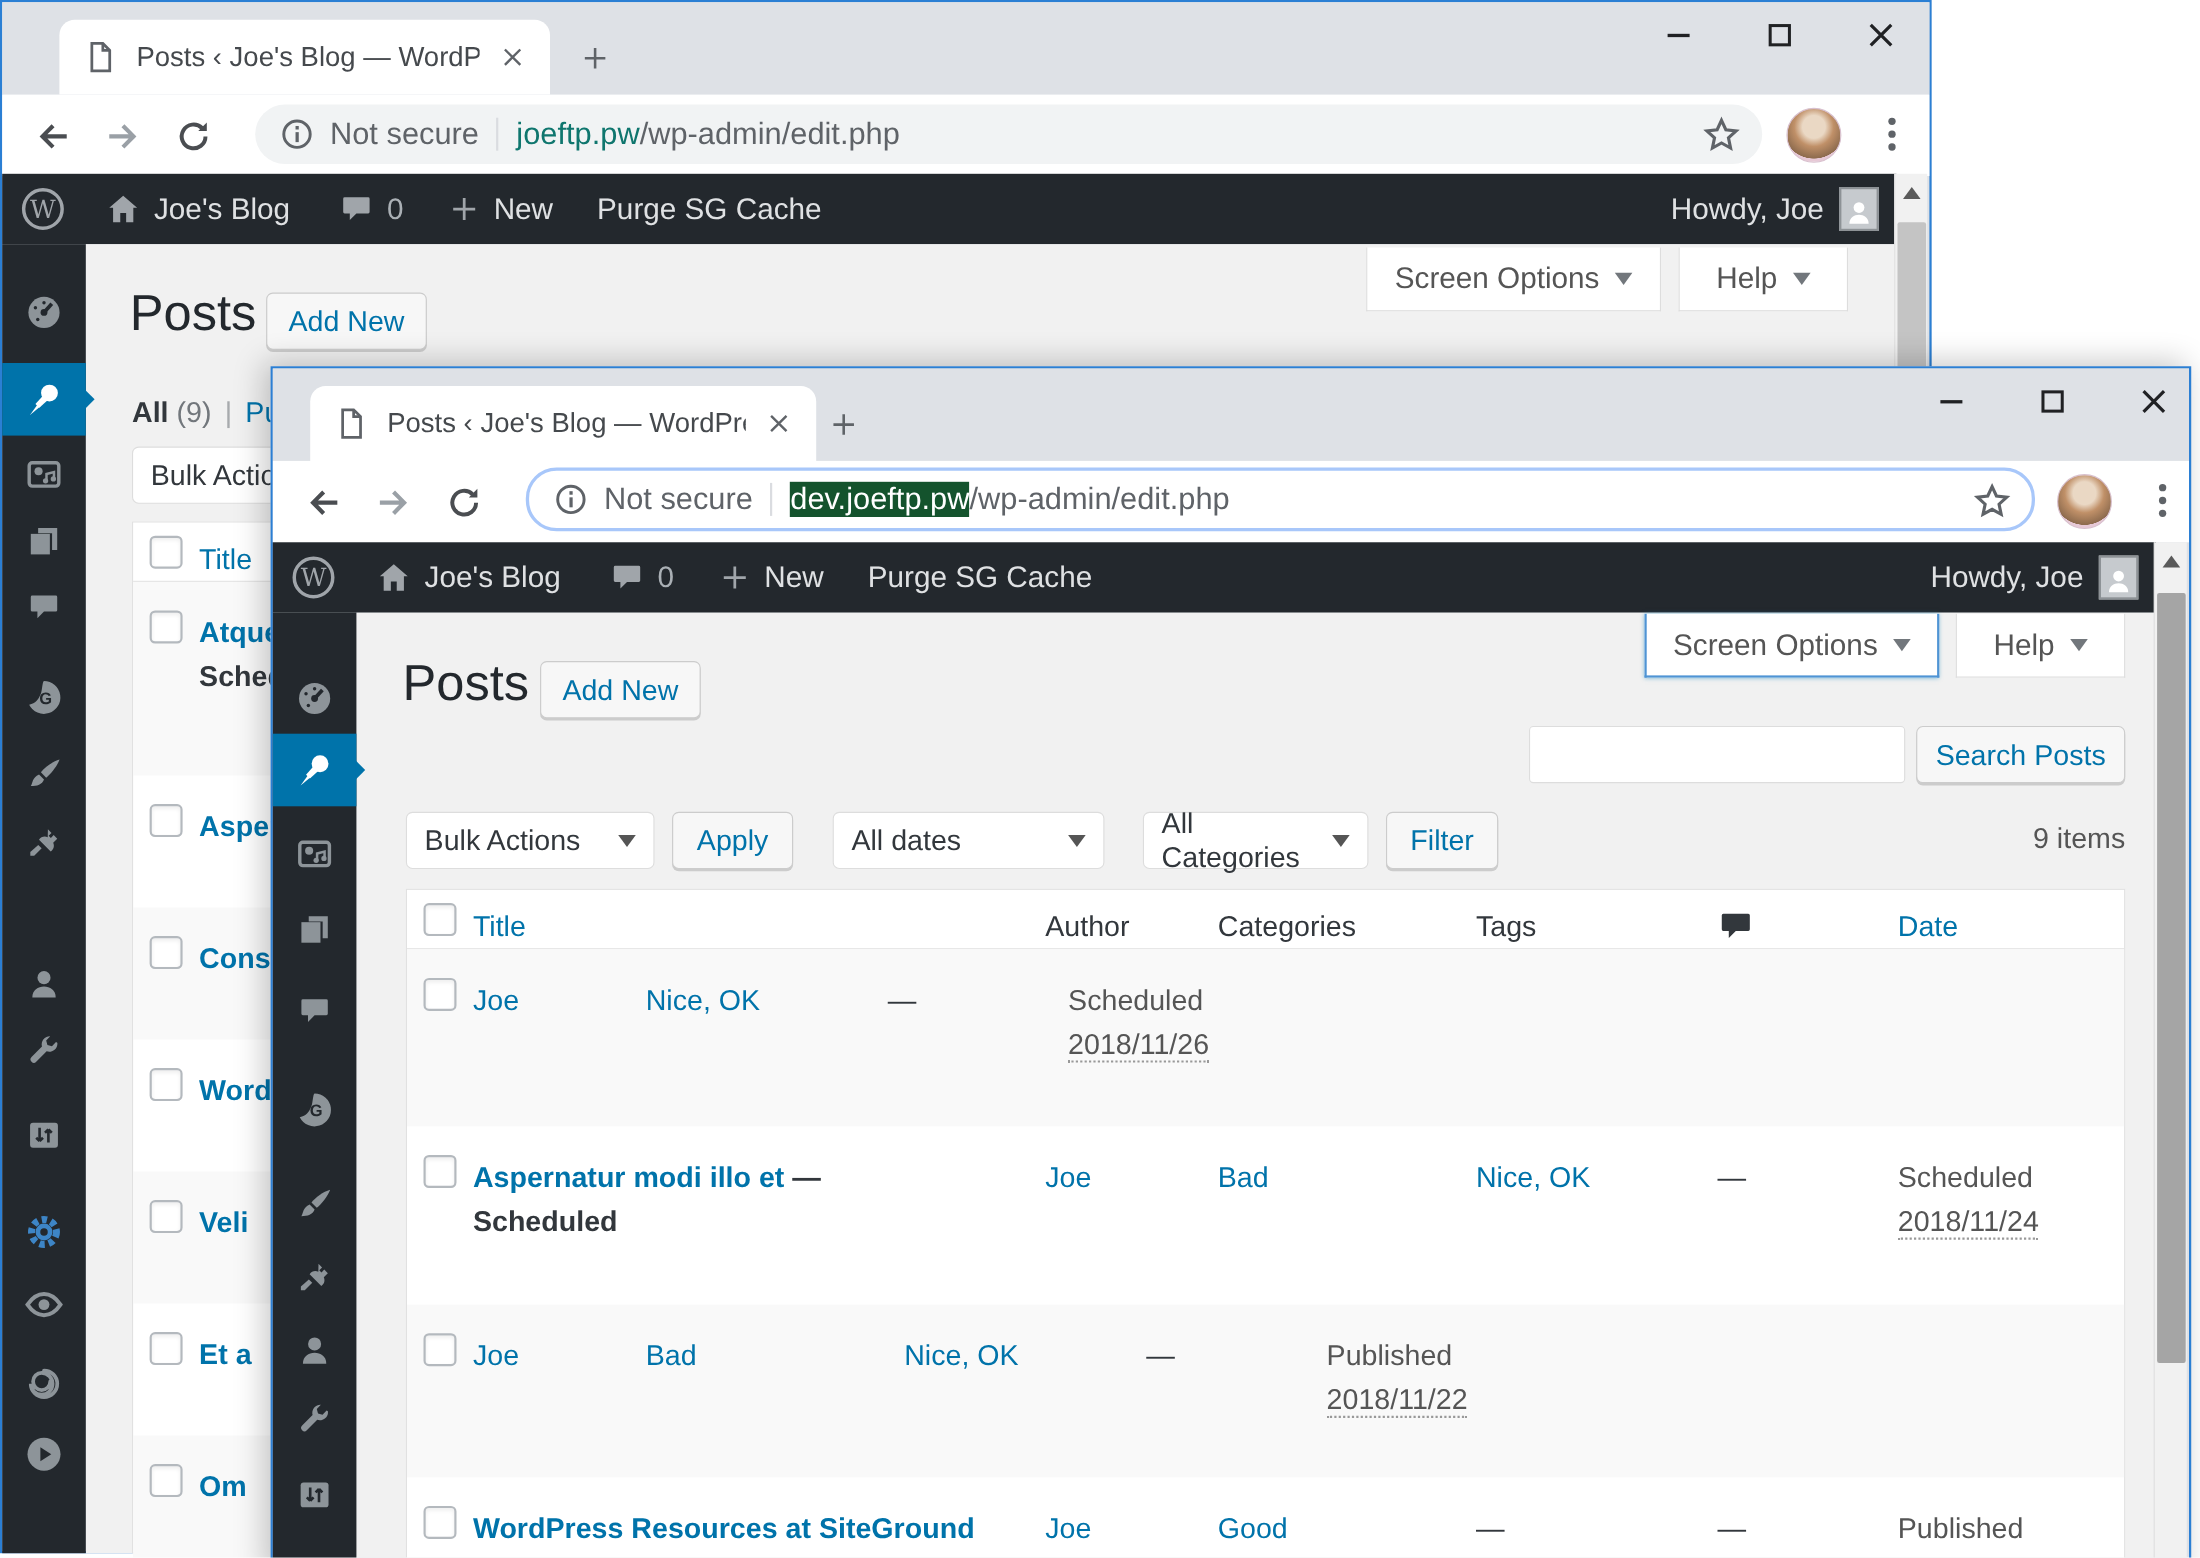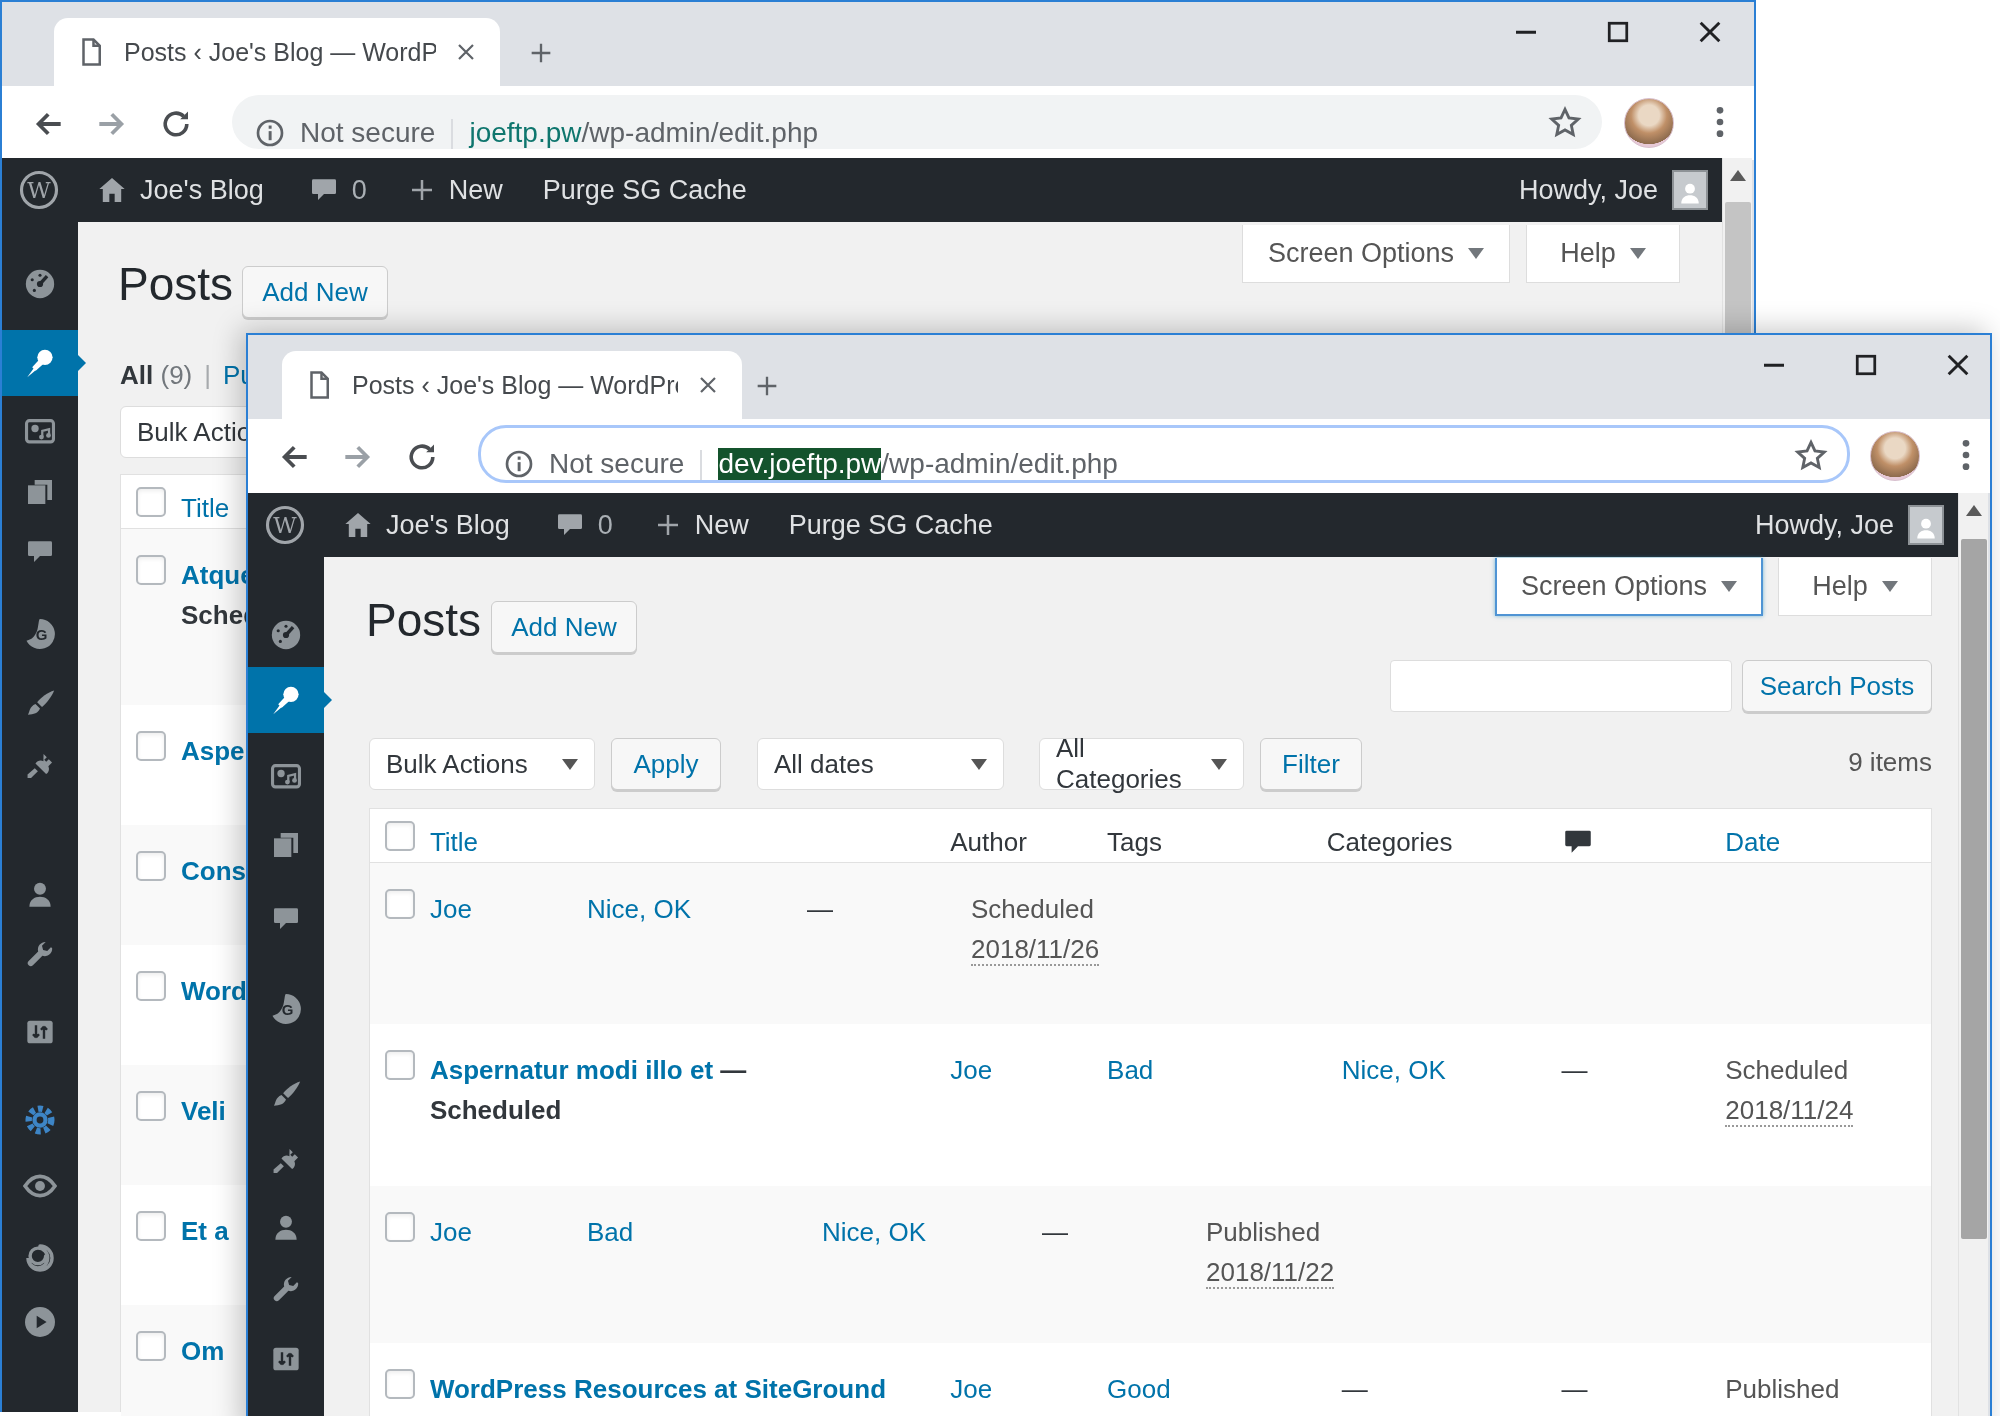--- a/index.html
+++ b/index.html
@@ -16,21 +16,21 @@
   #backwin .tab{left:52px;width:446px}
   #frontwin .tab{left:34px;width:460px}
   .tab-title{white-space:nowrap;overflow:hidden;flex:1}
   .newtab{position:absolute;top:32px;width:38px;height:38px;display:flex;align-items:center;justify-content:center;color:#5f6368}
   #backwin .newtab{left:520px} #frontwin .newtab{left:500px}
   .wctl{position:absolute;top:8px;width:48px;height:44px;display:flex;align-items:center;justify-content:center;color:#202124}
   .toolbar{position:absolute;left:0;right:0;top:84px;height:74px;background:#fff}
   .nav{position:absolute;top:16px;width:44px;height:44px;display:flex;align-items:center;justify-content:center;color:#4a4d51}
   .nav.fwd{color:#9aa0a6}
   .pill{position:absolute;left:230px;top:9px;height:54px;background:#f1f3f4;border-radius:28px;
-    display:flex;align-items:flex-end;padding:0 22px;font-size:28px;color:#5f6368;white-space:nowrap}
+    display:flex;align-items:center;padding:0 22px;font-size:28px;color:#5f6368;white-space:nowrap}
   #backwin .pill{width:1370px}
   #frontwin .pill{top:6px;height:58px;width:1372px;background:#fff;border:3px solid #a8c7fa}
   .pill .sec{margin-left:14px}
   .pill .div{width:2px;height:30px;background:#dadce0;margin:0 16px}
   .dom{color:#0f766e}
   .path{color:#5f6368}
   .sel{background:#14532d;color:#fff}
   .tb-star{position:absolute;left:1544px;top:18px;color:#5f6368}
   .tb-dots{position:absolute;left:1698px;top:16px;color:#5f6368}
   .avatar{position:absolute;left:1622px;top:12px;width:50px;height:50px;border-radius:50%;
@@ -715,22 +715,22 @@
   <div class="wpbtn" style="left:1012px;top:403px;width:102px;height:52px">Filter</div>
   <div class="items" style="left:1484px;top:412px;width:200px">9 items</div>
 
   <div class="ptable" style="left:121px;top:473px;width:1563px;height:700px">
     <div class="trow thead">
       <span class="c-cb">
           <span class="cb"></span>
         </span>
       <span class="col c-title"><a class="lnk">Title</a></span>
       <span class="col c-author hth">Author</span>
+      <span class="col c-cats hth">Categories</span>
       <span class="col c-tags hth">Tags</span>
-      <span class="col c-cats hth">Categories</span>
       <span class="col c-comm" style="color:#32373c;padding-top:16px">
           <svg class="ic" width="34" height="34">
             <use href="#i-bubble"></use>
           </svg>
         </span>
       <span class="col c-date"><a class="lnk">Date</a></span>
     </div>
 
     <div class="trow alt" style="height:161px">
       <span class="c-cb">

